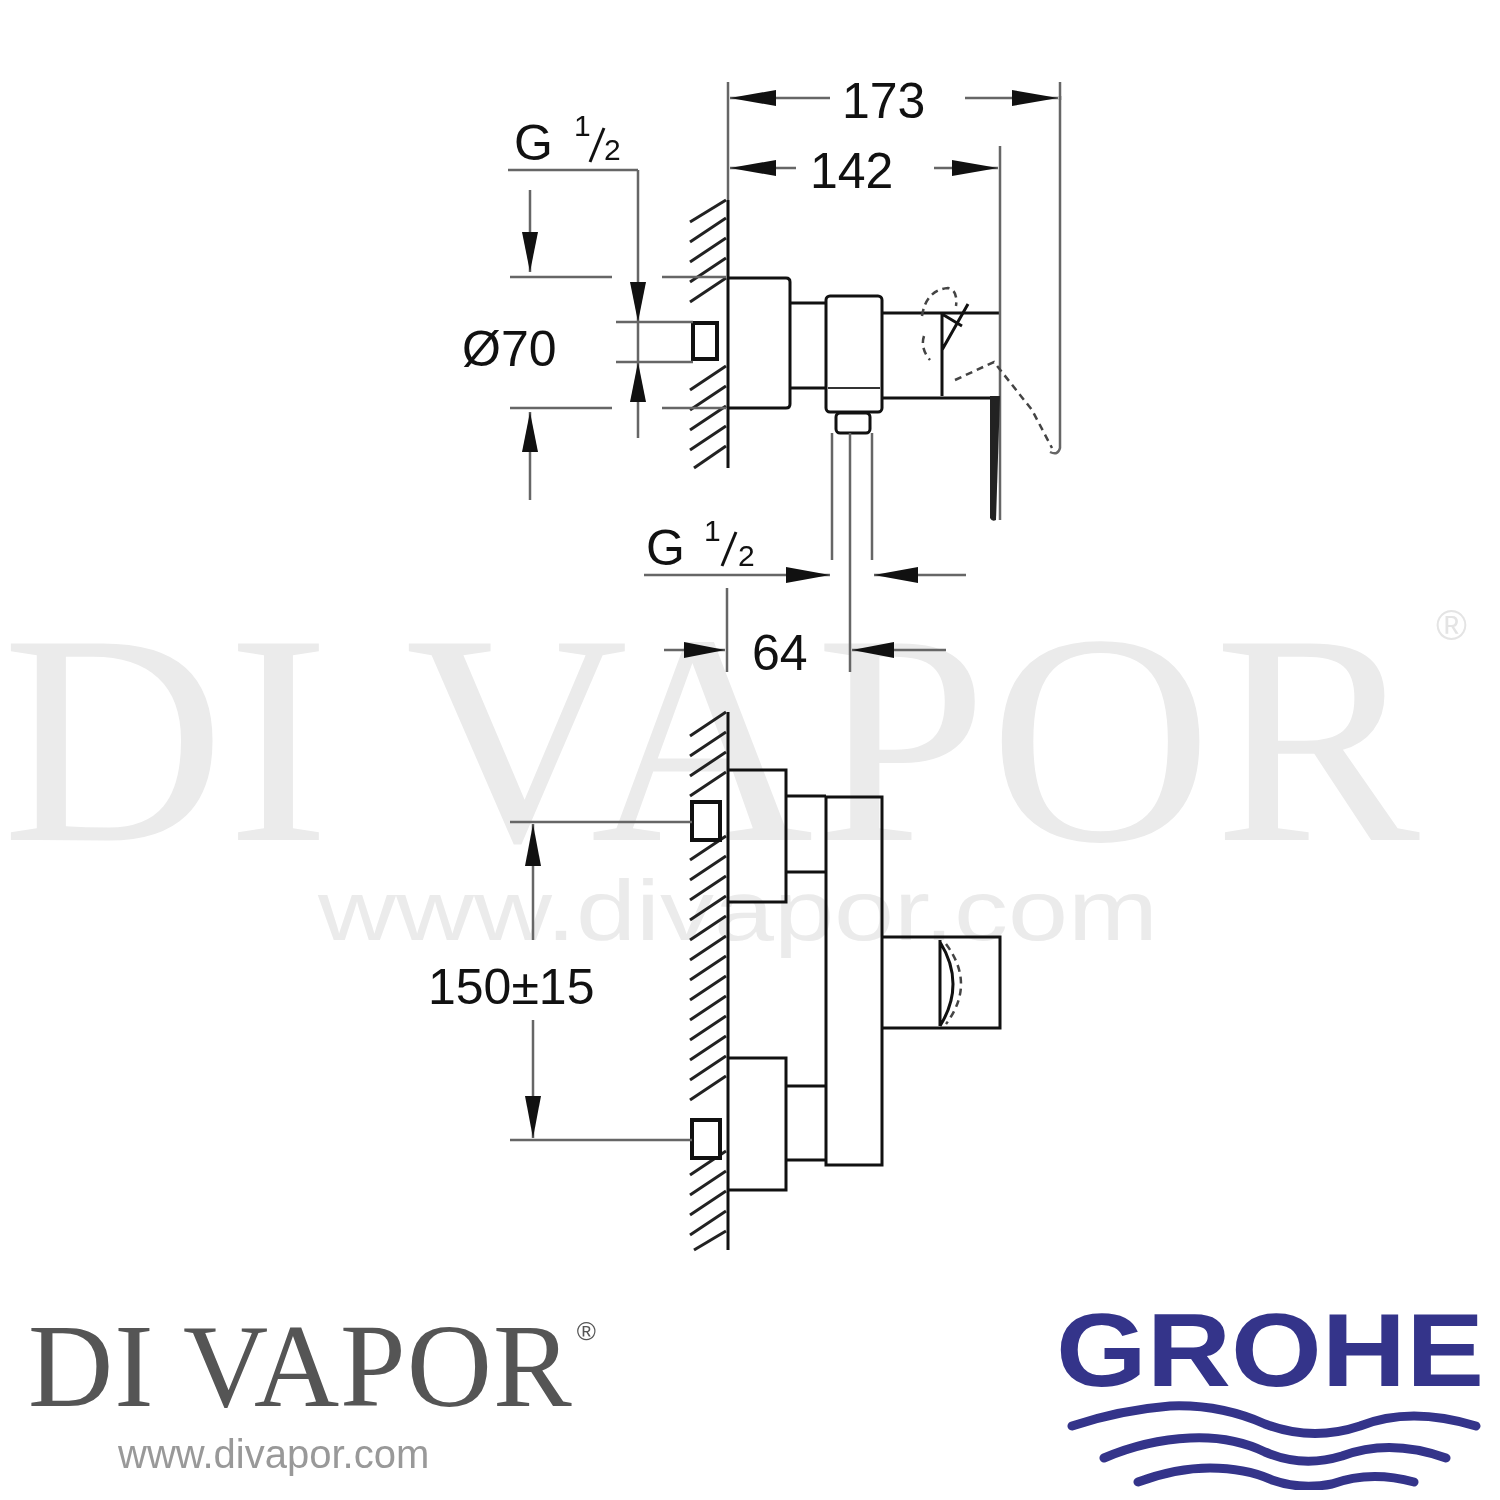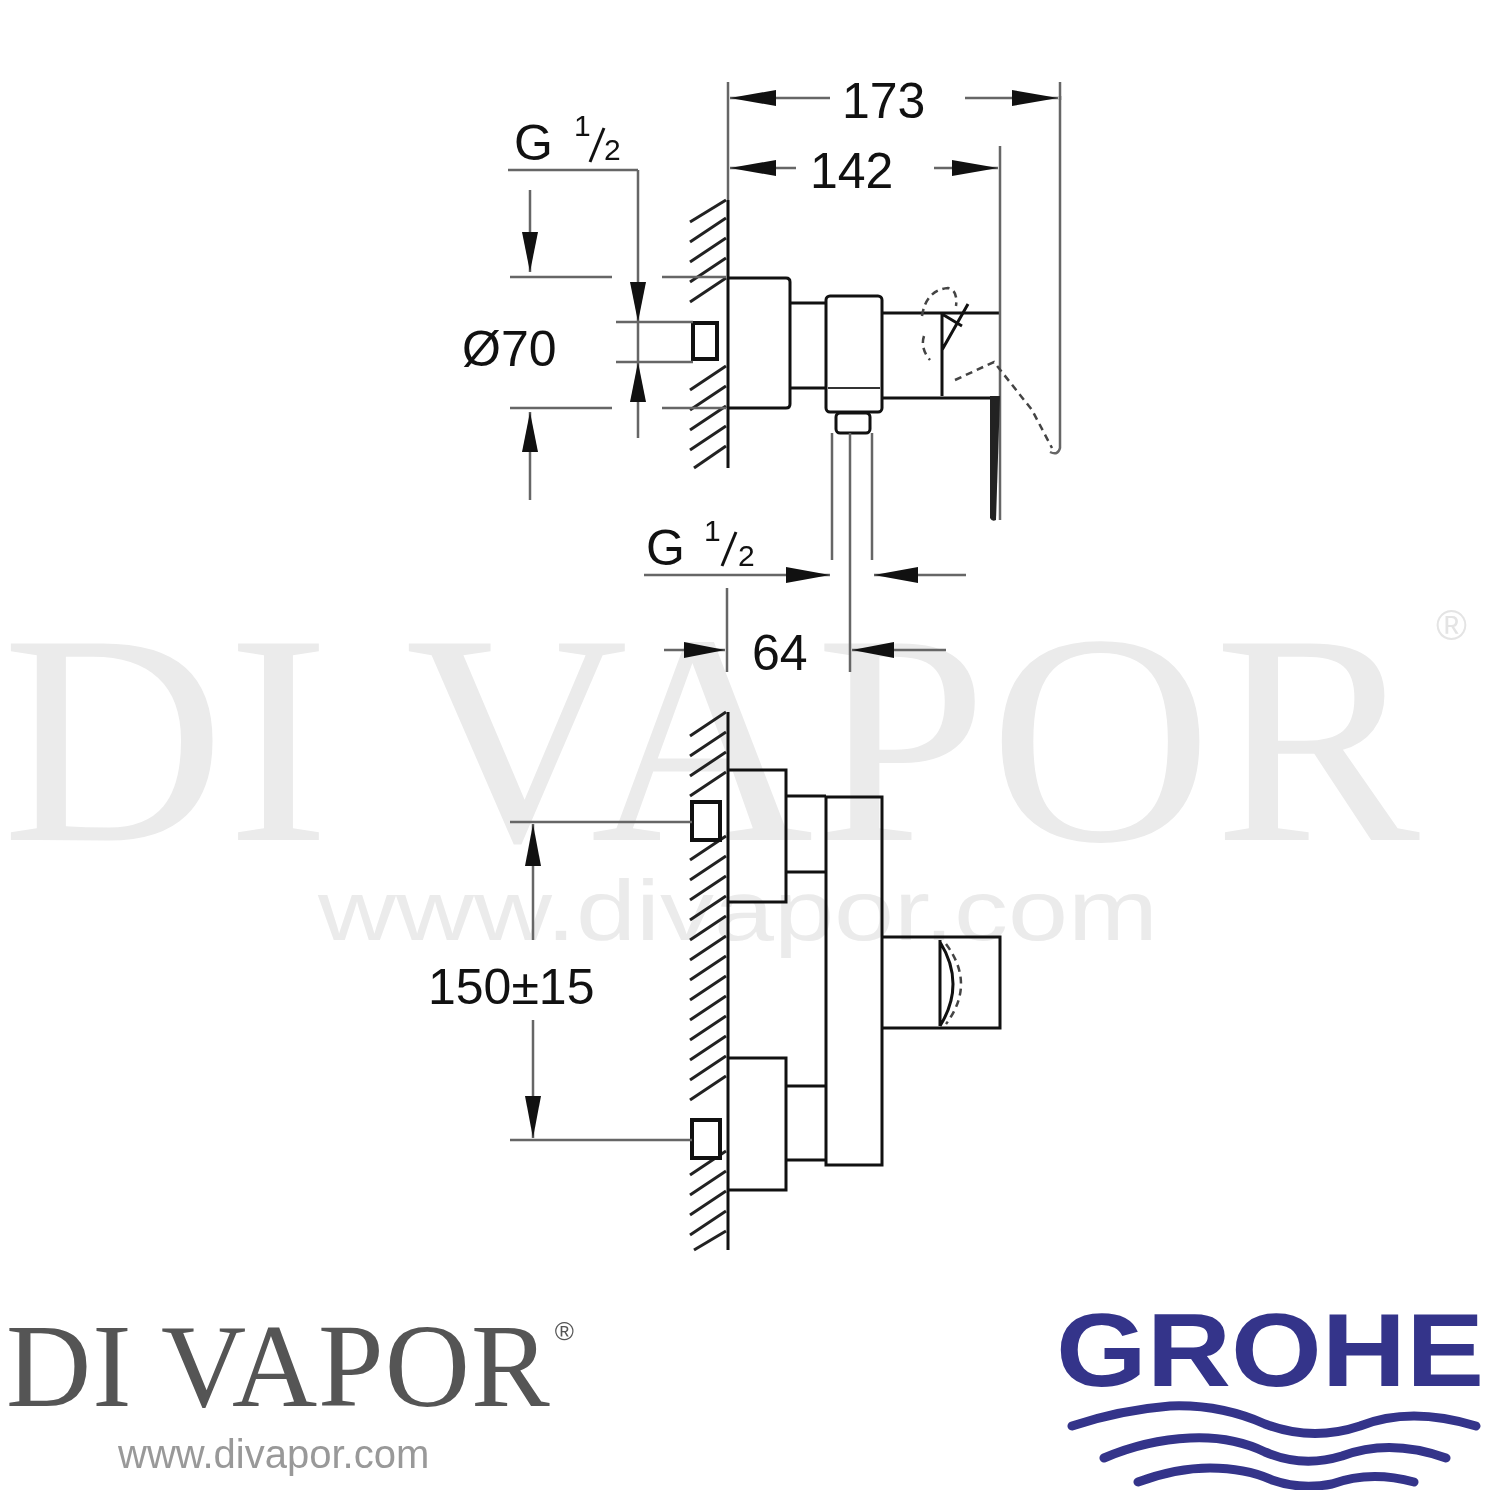--- a/index.html
+++ b/index.html
@@ -10,21 +10,21 @@
     .wm-url { font-family:"Liberation Sans", sans-serif; fill:#ebebeb; font-size:86px; font-weight:300; }
     .wm-reg { font-family:"Liberation Sans", sans-serif; fill:#e4e4e4; font-size:42px; }
     .dim { font-size:50px; fill:#111; }
     .dim-sm { font-size:30px; fill:#111; }
     .ln { stroke:#111; stroke-width:3; fill:none; }
     .ln-thin { stroke:#333; stroke-width:2.2; fill:none; }
     .ln-gray { stroke:#666; stroke-width:2.5; fill:none; }
     .ln-bold { stroke:#111; stroke-width:4; fill:#fff; }
     .hatch { stroke:#222; stroke-width:3; }
     .dash { stroke:#444; stroke-width:2.5; fill:none; stroke-dasharray:7 5; }
-    .logo-dv { position:absolute; left:6px; top:1308px; font-family:"Liberation Serif", serif; color:#555; font-size:118px; letter-spacing:1px; line-height:1; white-space:nowrap; }
+    .logo-dv { position:absolute; left:28px; top:1308px; font-family:"Liberation Serif", serif; color:#555; font-size:118px; letter-spacing:1px; line-height:1; white-space:nowrap; }
     .logo-dv sup { font-family:"Liberation Sans", sans-serif; font-size:26px; vertical-align:top; position:relative; top:10px; margin-left:4px; }
     .logo-url { position:absolute; left:118px; top:1434px; font-family:"Liberation Sans", sans-serif; color:#999; font-size:40px; line-height:1; }
     .grohe { position:absolute; left:1050px; top:1290px; width:440px; height:200px; }
   </style>
 </head>
 <body>
 
 <div class="stage">
 <svg width="1500" height="1500" viewBox="0 0 1500 1500" xmlns="http://www.w3.org/2000/svg">
 

